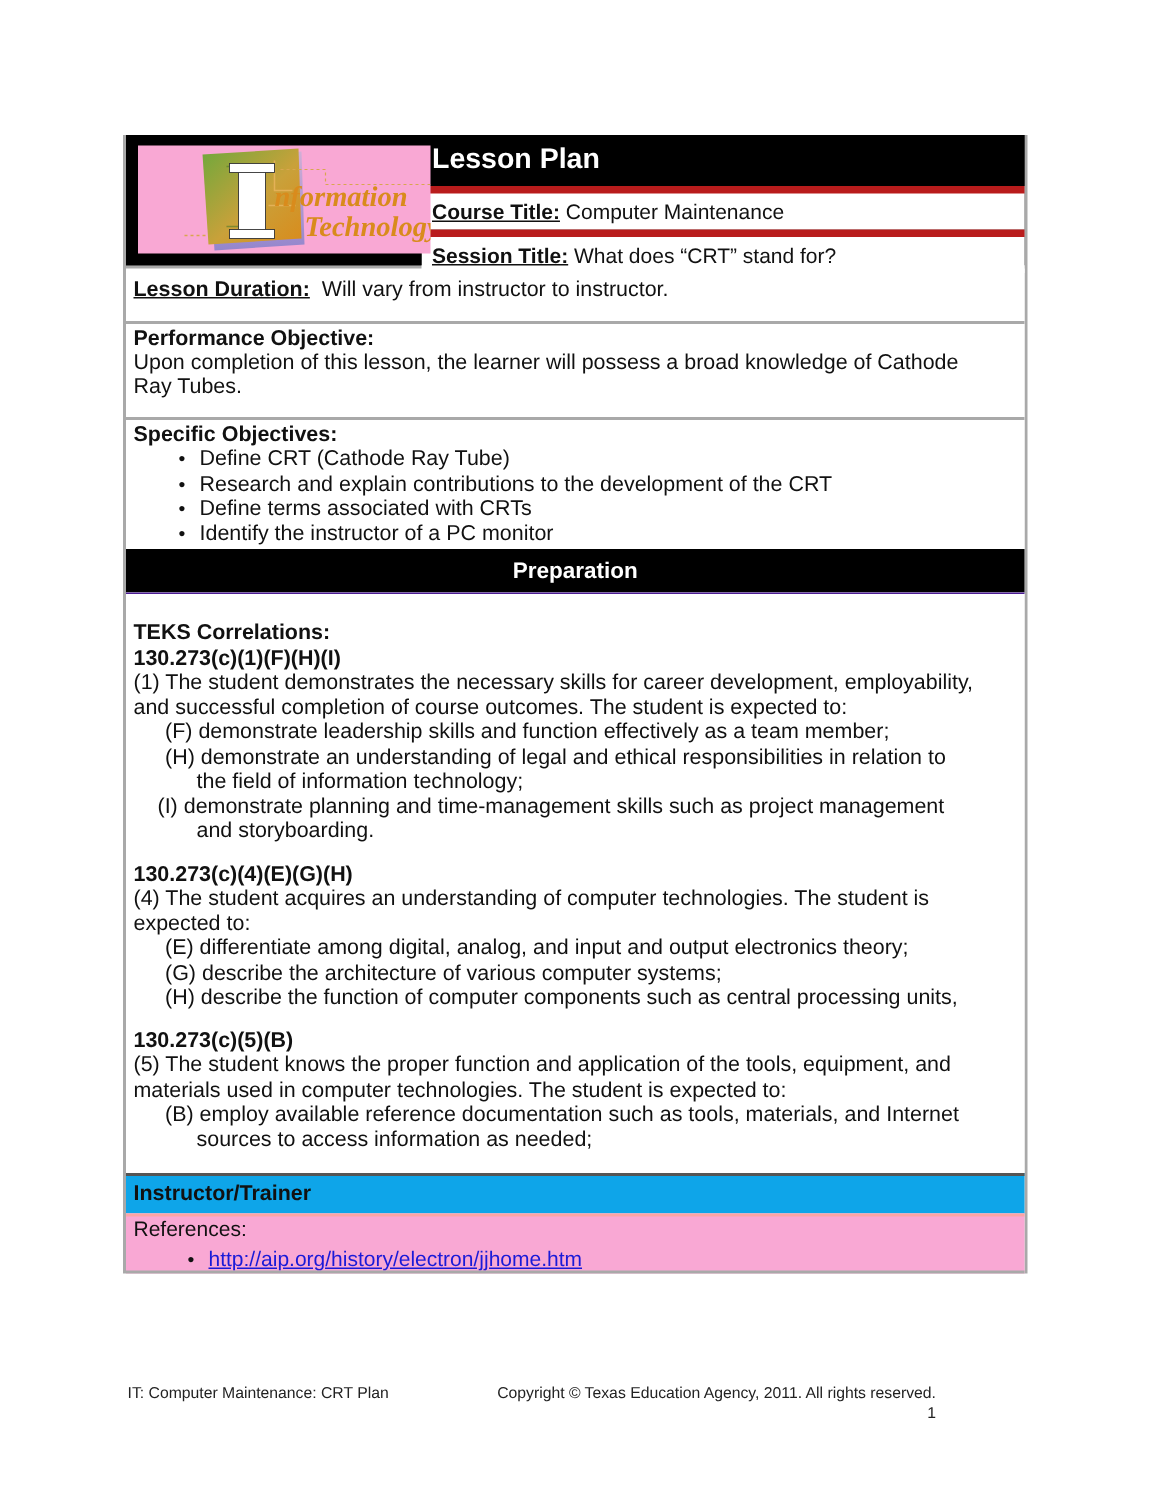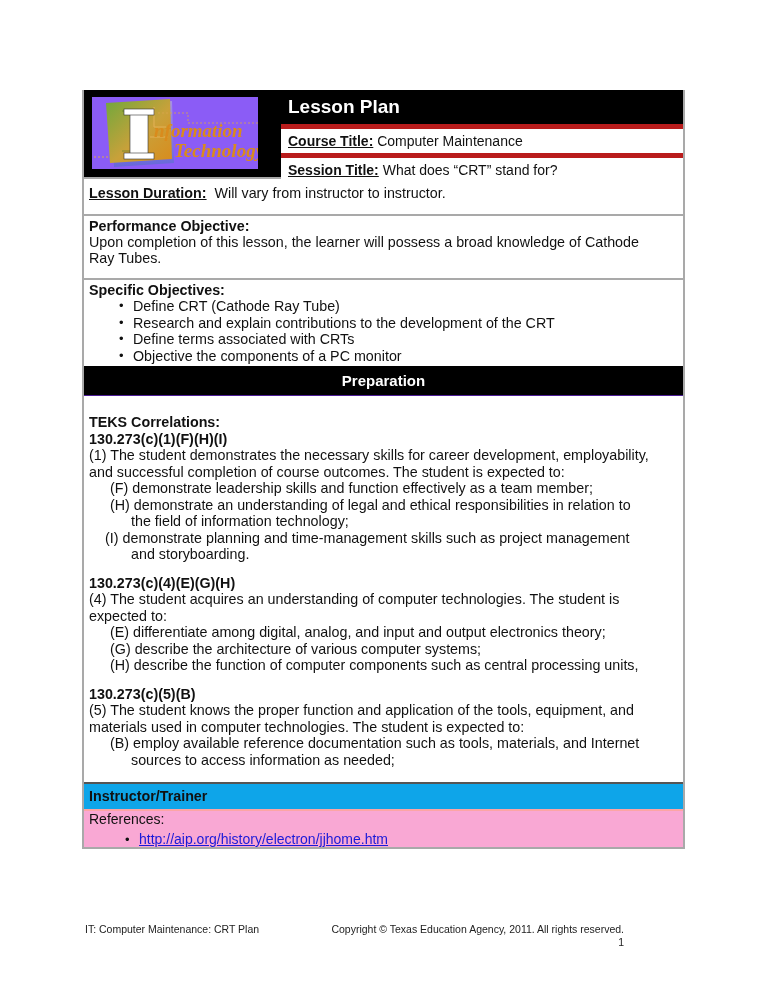--- a/index.html
+++ b/index.html
@@ -6,21 +6,21 @@
   body { width: 768px; height: 994px; position: relative; overflow: hidden;
          font-family: "Liberation Sans", sans-serif; color: #111; }
   .page { position: absolute; left: 0; top: 0; width: 768px; height: 994px; }
 
   .plan { position: absolute; left: 82px; top: 90px; width: 603px;
           border-right: 2px solid #a9a9a9; border-left: 2px solid #a9a9a9; box-sizing: border-box; }
 
   
   .hdr { display: flex; height: 87px; background: #000; }
   .logo-cell { width: 197px; background: #000; position: relative; }
-  .logo { position: absolute; left: 8px; top: 7px; width: 166px; height: 72px; background: #8b5cf6; overflow: hidden; }
+  .logo { position: absolute; left: 8px; top: 7px; width: 166px; height: 72px; background: #f9a8d4; overflow: hidden; padding-left: 29px; }
   .hdr-right { flex: 1; display: flex; flex-direction: column; justify-content: space-between; }
   .hdr-title { height: 34px; background: #000; color: #fff; font-weight: bold; font-size: 19px;
                line-height: 34px; padding-left: 7px; }
   .hdr-row { height: 25px; background: #fff; border-top: 5px solid #b91c1c; font-size: 14px;
              line-height: 24px; padding-left: 7px; }
   .hdr-row:last-child { border-bottom: 0; height: 26px; }
   .lbl-u { font-weight: bold; text-decoration: underline; }
 
   .row { border-top: 2px solid #a9a9a9; background: #fff; padding: 0 5px; box-sizing: border-box; font-size: 14.3px; line-height: 16px; }
   .row.duration { height: 37px; padding-top: 6px; }
@@ -108,21 +108,21 @@
       <div class="b">Performance Objective:</div>
       <div style="width:560px">Upon completion of this lesson, the learner will possess a broad knowledge of Cathode Ray Tubes.</div>
     </div>
 
     <div class="row spec">
       <div class="b">Specific Objectives:</div>
       <ul class="objs">
         <li>Define CRT (Cathode Ray Tube)</li>
         <li>Research and explain contributions to the development of the CRT</li>
         <li>Define terms associated with CRTs</li>
-        <li>Objective the components of a PC monitor</li>
+        <li>Identify the instructor of a PC monitor</li>
       </ul>
     </div>
 
     <div class="prep-bar">Preparation</div>
 
     <div class="teks">
       <div class="block">
         <p class="b">TEKS Correlations:</p>
         <p class="code">130.273(c)(1)(F)(H)(I)</p>
         <p style="width:585px">(1) The student demonstrates the necessary skills for career development, employability, and successful completion of course outcomes. The student is expected to:</p>

